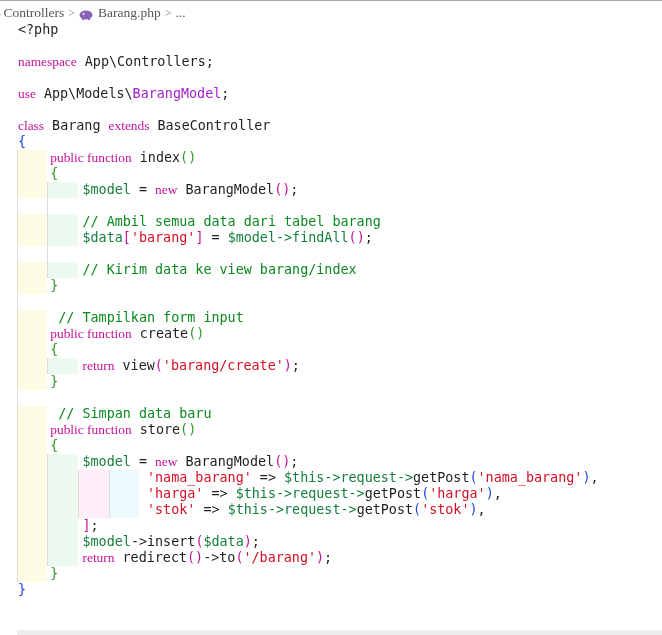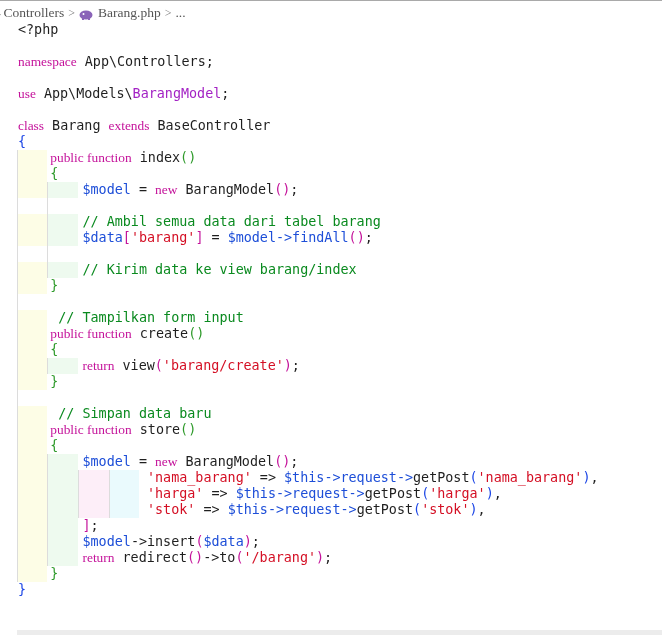--- a/index.html
+++ b/index.html
@@ -14,21 +14,21 @@
   .guide { position:absolute; top:0; height:16px; }
   .g1 { left:17px; width:30px; background:#fdfde6; }
   .g2 { left:47px; width:31px; background:#eefaef; }
   .g3 { left:78px; width:31px; background:#fdeef8; }
   .g4 { left:109px; width:30px; background:#eafafd; }
   .gl1 { left:17px; width:1px; background:#dcdcdc; }
   .gl2 { left:47px; width:1px; background:#dcdcdc; }
   .gl3 { left:78px; width:1px; background:#dcdcdc; }
   .gl4 { left:109px; width:1px; background:#dcdcdc; }
   .kw { color:#c4129a;font-family:Liberation Serif, serif; }
-  .var { color:#1d4ed8; }
+  .var { color:#15803d; }
   .str { color:#d40f24; }
   .cmt { color:#0a8a1f; }
   .cls { color:#a322c4; }
   .b1 { color:#1c46e6; }
   .b2 { color:#2e9a2a; }
   .b3 { color:#c4129a; }
   .b4 { color:#1c46e6; }
   .fn { color:#1f1f1f; }
   .bottombar { position:absolute; left:17px; top:630px; width:645px; height:5px; background:#ececec; }
 </style>

